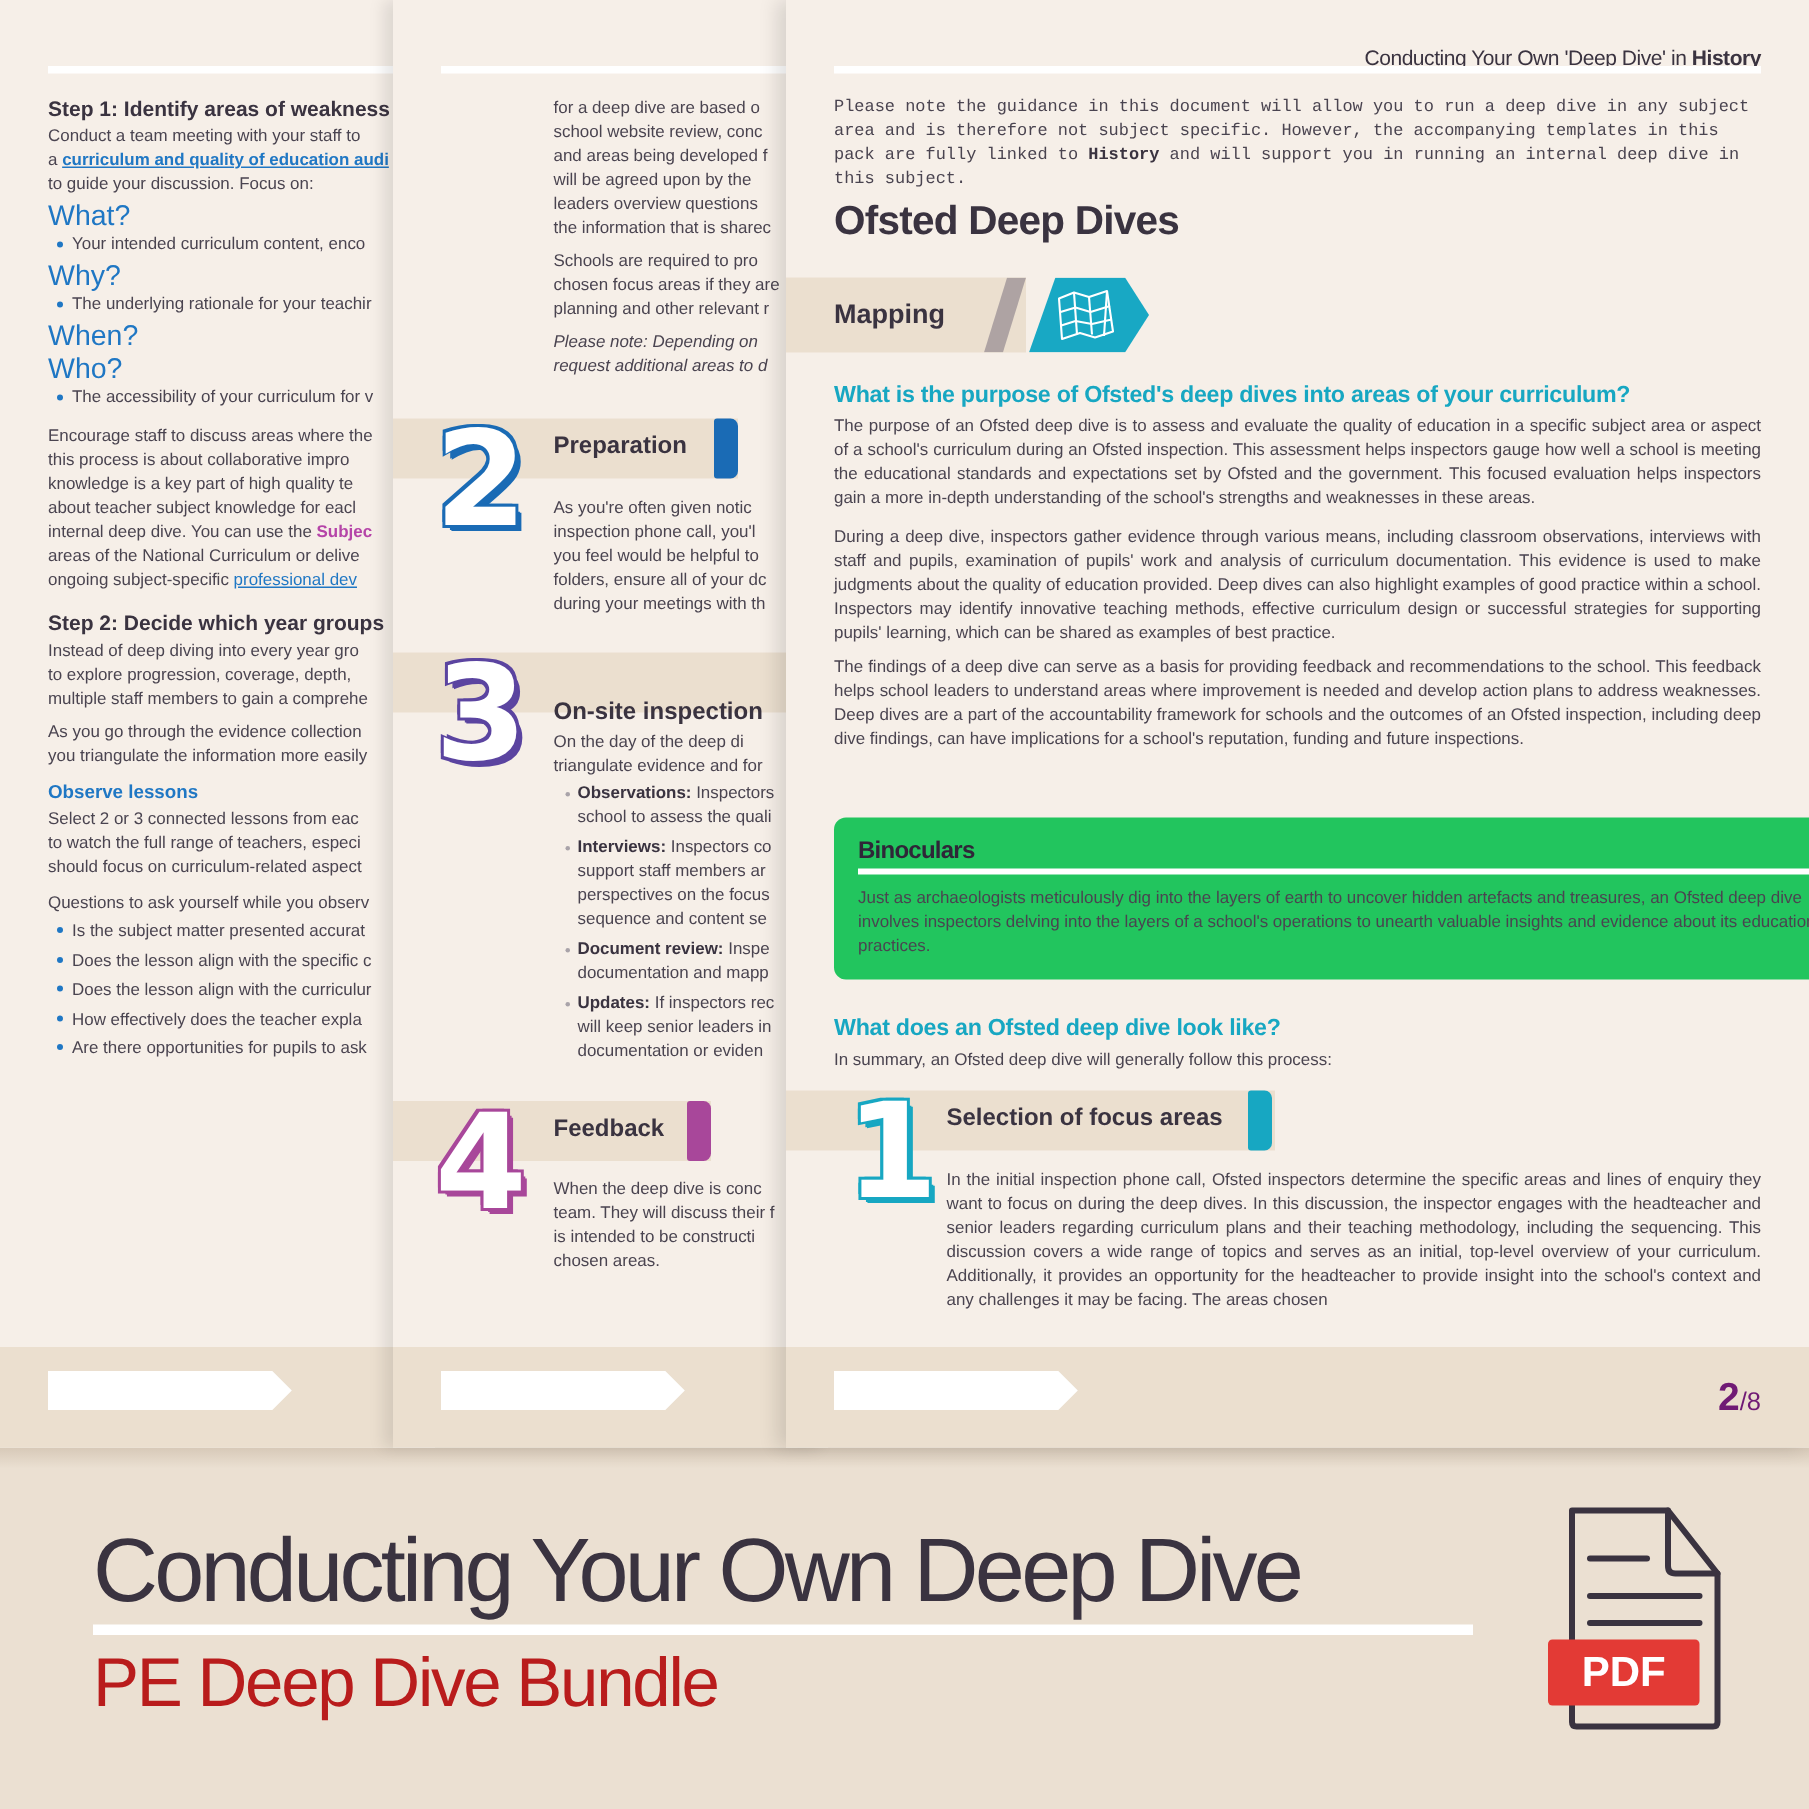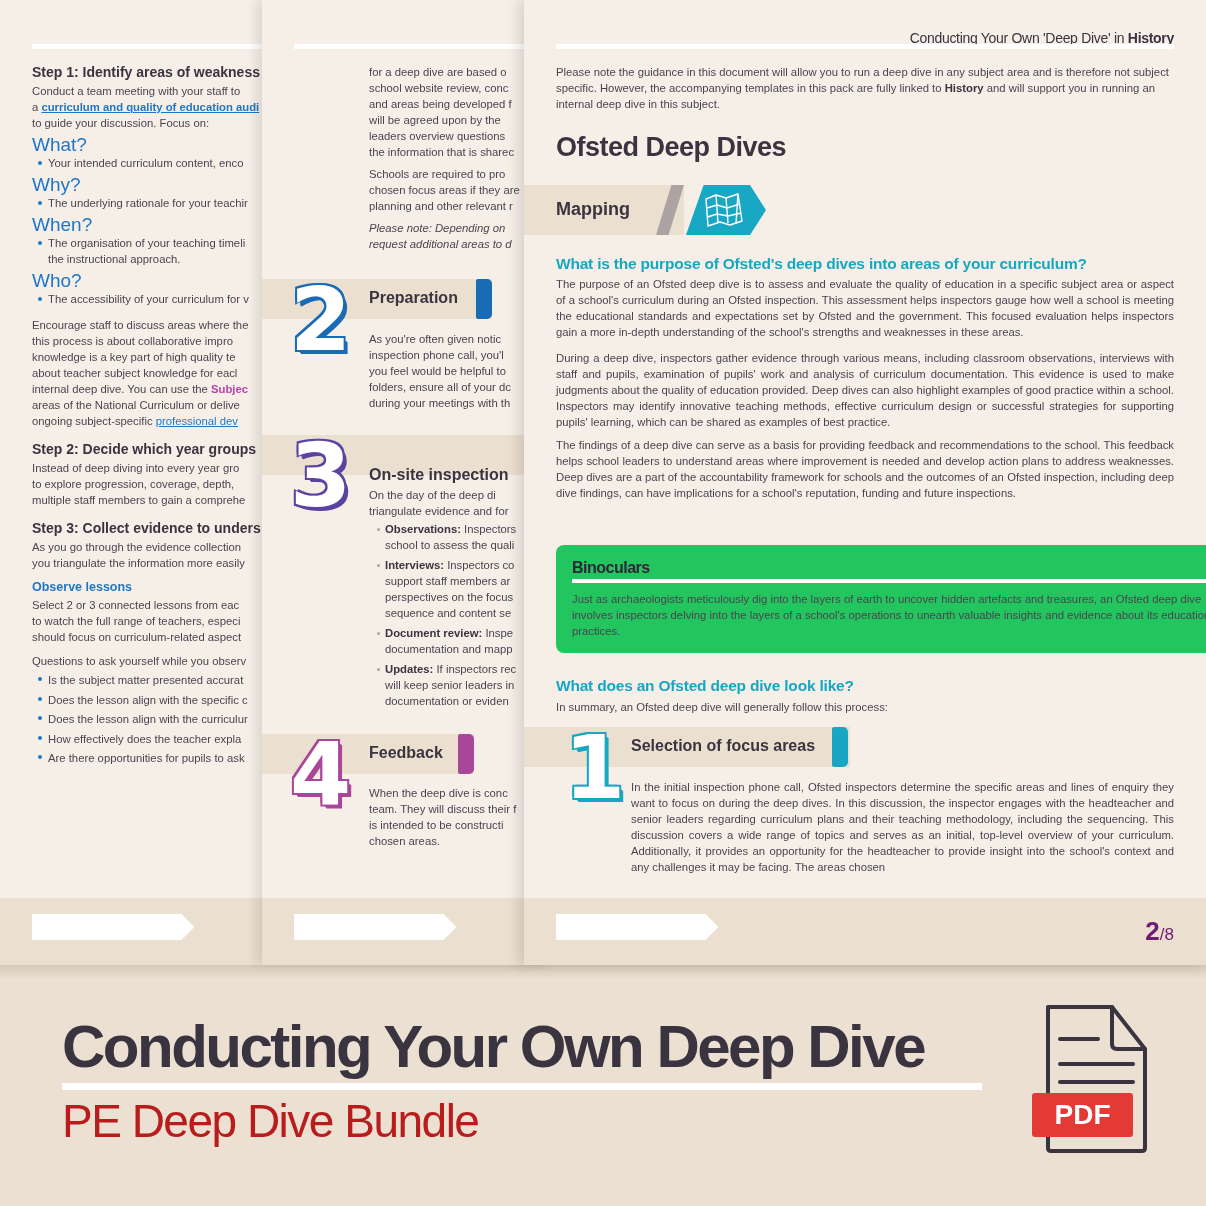--- a/index.html
+++ b/index.html
@@ -71,39 +71,39 @@
       font-size: 88px; line-height: 88px; color: #ffffff;
     }
     .p2-sec { position: absolute; left: 107px; width: 400px; }
     .p2-sec ul { list-style: none; padding-left: 8px; }
     .p2-sec li { position: relative; padding-left: 8px; margin-bottom: 4px; }
     .p2-sec li::before { content: ""; position: absolute; left: 0; top: 7px; width: 3px; height: 3px; border-radius: 50%; background: #a9a3a9; }
 
     
     .running { position: absolute; right: 32px; top: 30px; font-size: 14px; color: #3a3340; letter-spacing: -0.3px; }
     .running b { font-weight: bold; }
-    .p3-intro { position: absolute; left: 32px; top: 64px; width: 618px; }
+    .p3-intro { position: absolute; left: 32px; top: 64px; width: 618px; font-family: Liberation Mono, monospace; }
     .p3-title { position: absolute; left: 32px; top: 132px; font-size: 27px; font-weight: bold; color: #3a3340; letter-spacing: -0.5px; }
     .map-band { position: absolute; left: 0; top: 185px; width: 160px; height: 50px; background: #ebdfcf; }
     .map-band-label { position: absolute; left: 32px; top: 199px; font-size: 18px; font-weight: bold; color: #3a3340; }
     .map-slash { position: absolute; left: 132px; top: 185px; width: 28px; height: 50px; background: #aea3a3; clip-path: polygon(55% 0, 100% 0, 45% 100%, 0 100%); }
     .map-chev { position: absolute; left: 162px; top: 185px; width: 80px; height: 50px; background: #18a8c4; clip-path: polygon(22% 0, 80% 0, 100% 50%, 80% 100%, 0 100%); }
     .map-icon { position: absolute; left: 176px; top: 191px; width: 48px; height: 38px; }
     .teal-h { color: #17a7c2; font-weight: bold; font-size: 15.5px; letter-spacing: -0.2px; }
     .p3-body { position: absolute; left: 32px; width: 618px; text-align: justify; }
     .p3-body p { margin-bottom: 7px; }
     .callout { position: absolute; left: 32px; top: 545px; width: 680px; height: 108px; background: #22c55e; border-radius: 8px; padding: 14px 16px; }
     .callout h4 { font-size: 16px; font-weight: bold; color: #2f2638; letter-spacing: -0.5px; }
     .callout .rule { height: 4px; background: #ffffff; margin: 2px 0 8px; }
     .pagenum { position: absolute; right: 32px; top: 18px; color: #701a75; }
     .pagenum .cur { font-size: 26px; font-weight: bold; }
     .pagenum .tot { font-size: 17px; }
 
     
-    .banner-title { position: absolute; left: 62px; top: 1012px; font-size: 60px; font-weight: bold; color: #3a3340; letter-spacing: -2.5px; white-space: nowrap; }
+    .banner-title { position: absolute; left: 62px; top: 1012px; font-size: 60px; font-weight: normal; color: #3a3340; letter-spacing: -2.5px; white-space: nowrap; }
     .banner-rule { position: absolute; left: 62px; top: 1083px; width: 920px; height: 7px; background: #ffffff; }
     .banner-sub { position: absolute; left: 62px; top: 1094px; font-size: 46px; color: #b91c1c; letter-spacing: -1.5px; white-space: nowrap; }
     .pdf-icon { position: absolute; left: 1030px; top: 1004px; width: 120px; height: 150px; }
     .pdf-badge { position: absolute; left: 1032px; top: 1093px; width: 101px; height: 44px; background: #e33a35; border-radius: 3px; color: #ffffff; font-weight: bold; font-size: 28px; text-align: center; line-height: 44px; }
   </style>
 </head>
 <body>
 
 <div class="page-shadow"></div>
 
@@ -119,23 +119,20 @@
 
     <div class="q">What?</div>
     <ul>
         <li>Your intended curriculum content, enco</li>
       </ul>
     <div class="q">Why?</div>
     <ul>
         <li>The underlying rationale for your teachir</li>
       </ul>
     <div class="q">When?</div>
-    <ul>
-        <li><span>The organisation of your teaching timeli</span><br><span>the instructional approach.</span></li>
-      </ul>
     <div class="q">Who?</div>
     <ul style="margin-bottom:10px">
         <li>The accessibility of your curriculum for v</li>
       </ul>
 
     <p>
       <span>Encourage staff to discuss areas where the</span><br>
       <span>this process is about collaborative impro</span><br>
       <span>knowledge is a key part of high quality te</span><br>
       <span>about teacher subject knowledge for eacl</span><br>
@@ -144,21 +141,20 @@
       <span>ongoing subject-specific </span><span class="link" style="font-weight:normal">professional dev</span>
     </p>
 
     <h3 style="margin-top:12px">Step 2: Decide which year groups</h3>
     <p>
       <span>Instead of deep diving into every year gro</span><br>
       <span>to explore progression, coverage, depth,</span><br>
       <span>multiple staff members to gain a comprehe</span>
     </p>
 
-    <h3 style="margin-top:12px">Step 3: Collect evidence to unders</h3>
     <p>
       <span>As you go through the evidence collection</span><br>
       <span>you triangulate the information more easily</span>
     </p>
 
     <div class="blue-h">Observe lessons</div>
     <p>
       <span>Select 2 or 3 connected lessons from eac</span><br>
       <span>to watch the full range of teachers, especi</span><br>
       <span>should focus on curriculum-related aspect</span>

